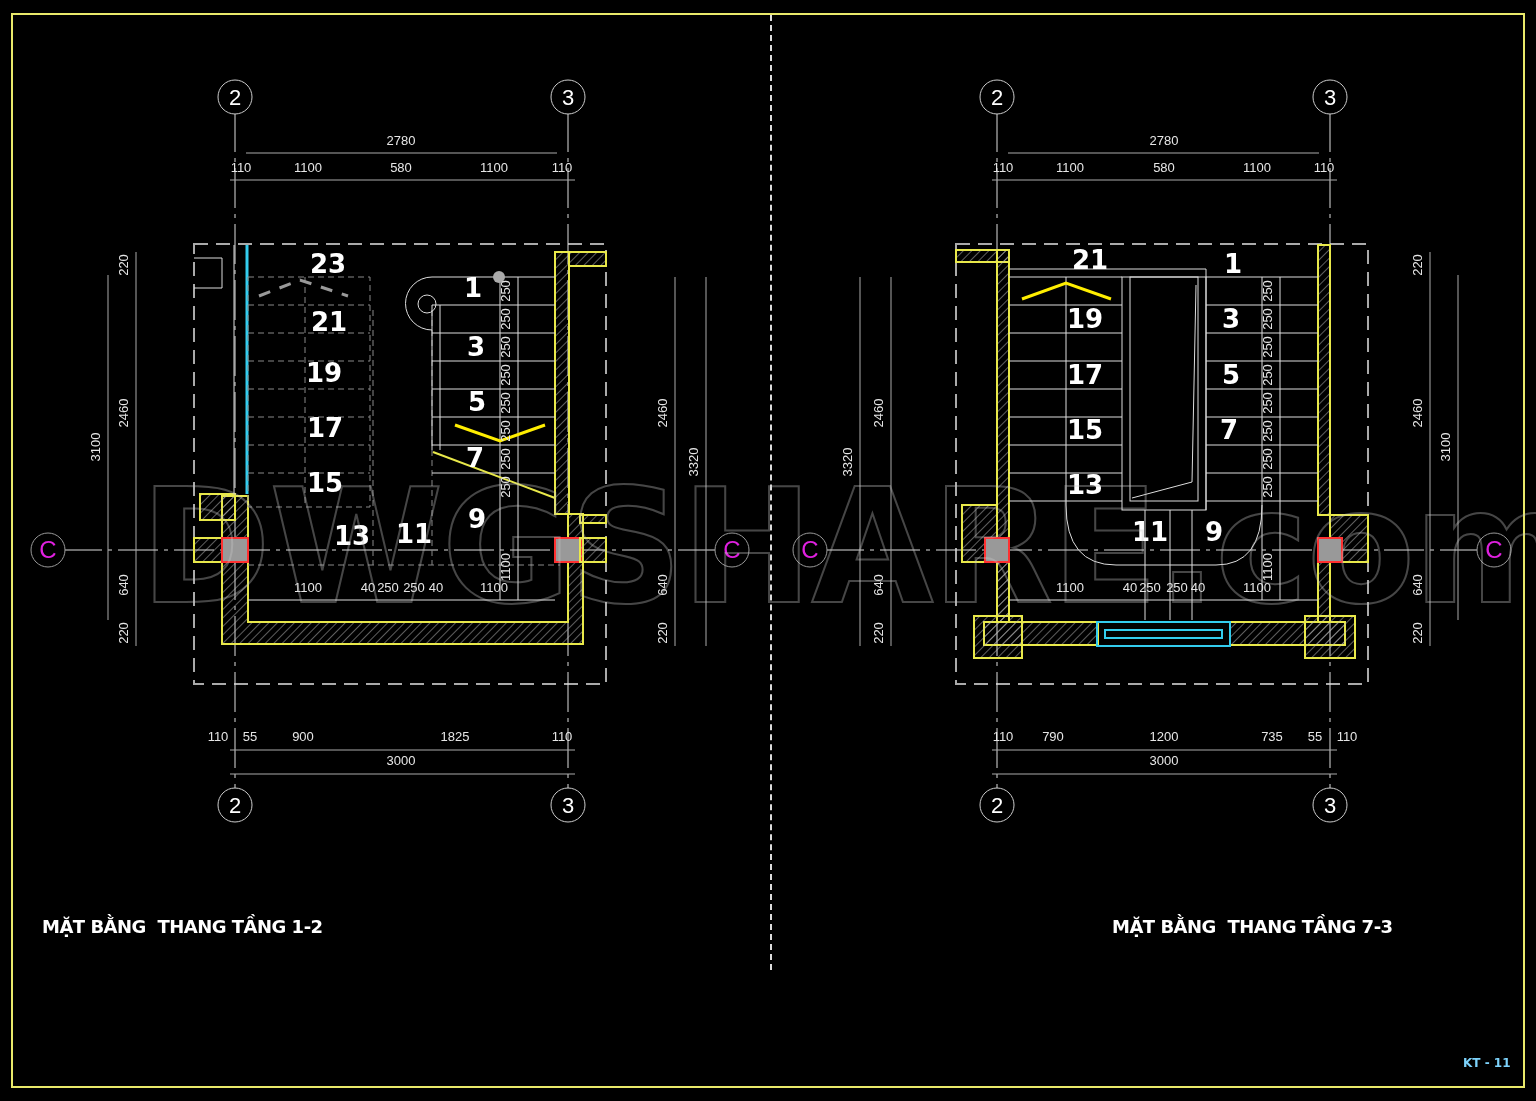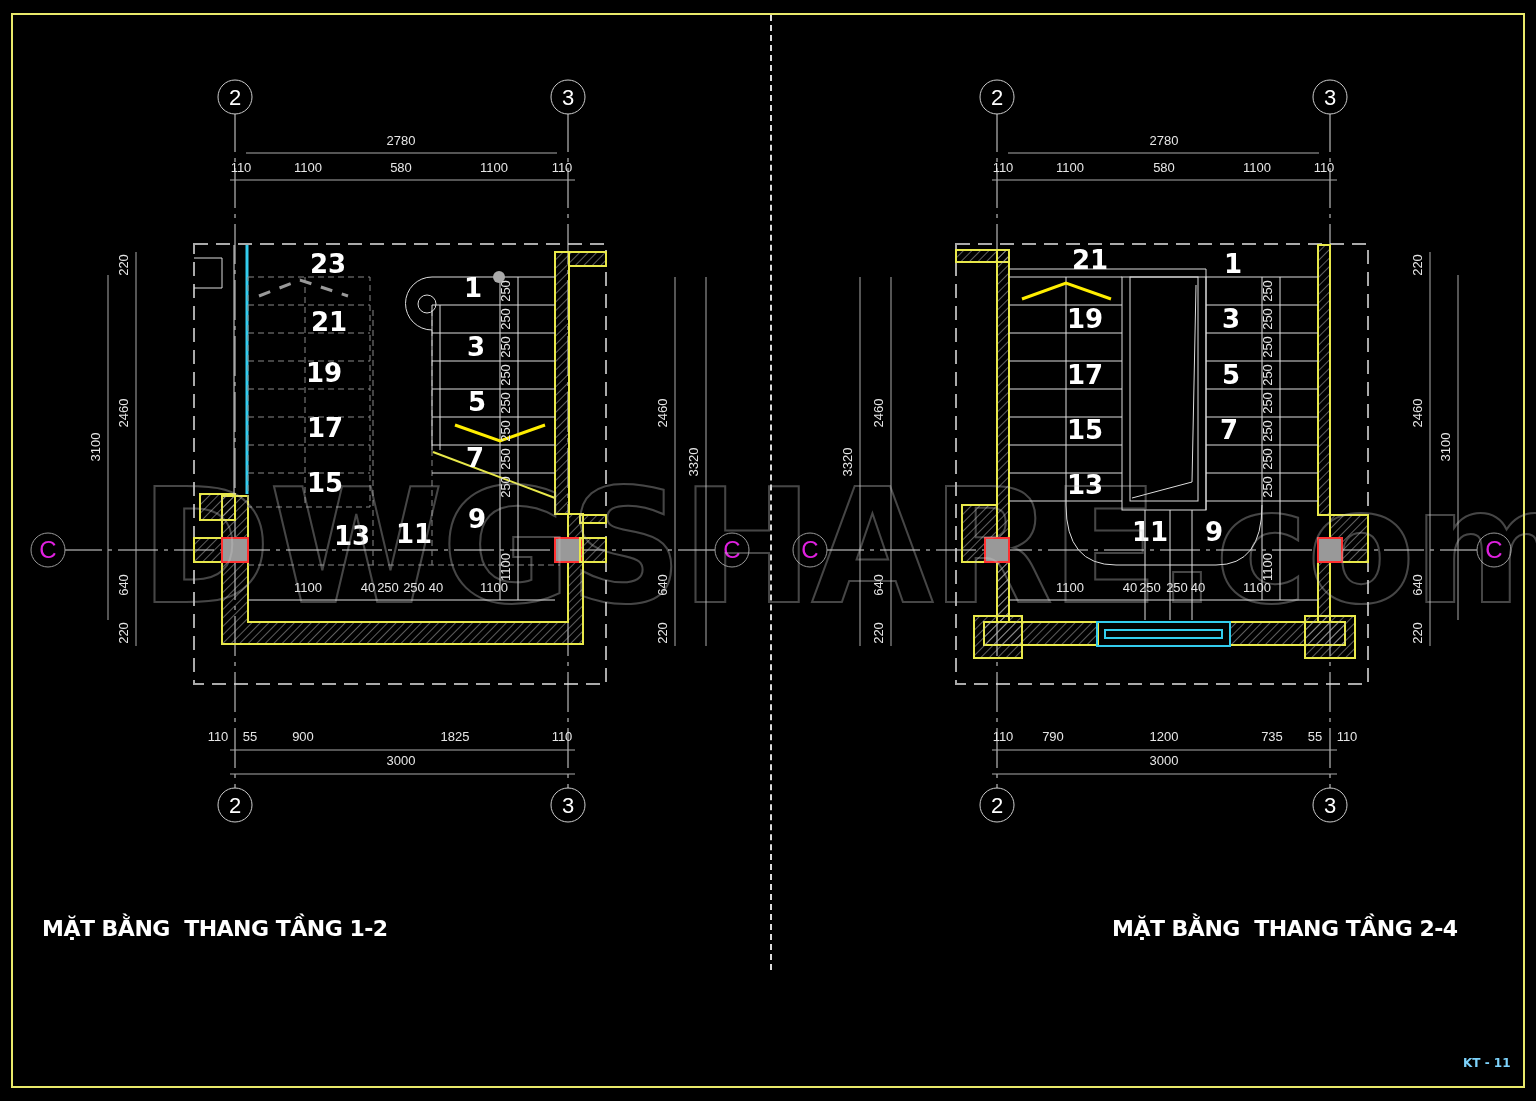--- a/index.html
+++ b/index.html
@@ -1,20 +1,20 @@
 <!DOCTYPE html>
 <html><head>
 <meta charset="utf-8">
 <style>
   html,body{margin:0;padding:0;background:#000;}
   body{width:1536px;height:1101px;overflow:hidden;position:relative;font-family:"DejaVu Sans",sans-serif;}
   #frame{position:absolute;left:11px;top:13px;width:1514px;height:1075px;border:2px solid #e8e86a;box-sizing:border-box;}
   #divider{position:absolute;left:770px;top:15px;height:955px;border-left:2px dashed #ddd;}
   svg#cad{position:absolute;left:0;top:0;}
-  .title{position:absolute;color:#fff;font-family:"DejaVu Sans",sans-serif;font-weight:bold;font-size:22px;letter-spacing:-0.5px;white-space:pre;}
+  .title{position:absolute;color:#fff;font-family:"DejaVu Sans",sans-serif;font-weight:bold;font-size:18px;letter-spacing:-0.5px;white-space:pre;}
   #title-left{left:42px;top:916px;}
   #title-right{left:1112px;top:916px;}
   #sheet-no{position:absolute;left:1463px;top:1056px;color:#7dd3fc;font-weight:bold;font-size:12px;font-family:"DejaVu Sans",sans-serif;}
   .watermark{position:absolute;left:140px;top:455px;font-family:"DejaVu Sans",sans-serif;font-weight:bold;font-size:158px;color:transparent;-webkit-text-stroke:2px rgba(200,200,200,0.35);letter-spacing:-2px;white-space:nowrap;pointer-events:none;}
   text{font-family:"Liberation Sans Narrow","Liberation Sans",sans-serif;}
   .dim{fill:#e6e6e6;font-size:13px;}
   .grid{fill:#fff;font-size:22px;}
   .step{fill:#fff;font-size:26px;font-weight:bold;font-family:"DejaVu Sans",sans-serif;}
   .gc{fill:#e020e0;font-size:24px;}
 </style>
@@ -330,14 +330,14 @@
     <text class="step" x="1231" y="328" text-anchor="middle">3</text>
     <text class="step" x="1231" y="384" text-anchor="middle">5</text>
     <text class="step" x="1229" y="439" text-anchor="middle">7</text>
     <text class="step" x="1214" y="541" text-anchor="middle">9</text>
   </g>
 </svg>
 
 <div class="watermark">DWGSHARE.com</div>
 
 <div id="title-left" class="title">MẶT BẰNG  THANG TẦNG 1-2</div>
-<div id="title-right" class="title">MẶT BẰNG  THANG TẦNG 2-4</div>
+<div id="title-right" class="title">MẶT BẰNG  THANG TẦNG 7-3</div>
 <div id="sheet-no">KT - 11</div>
 
 </body></html>

